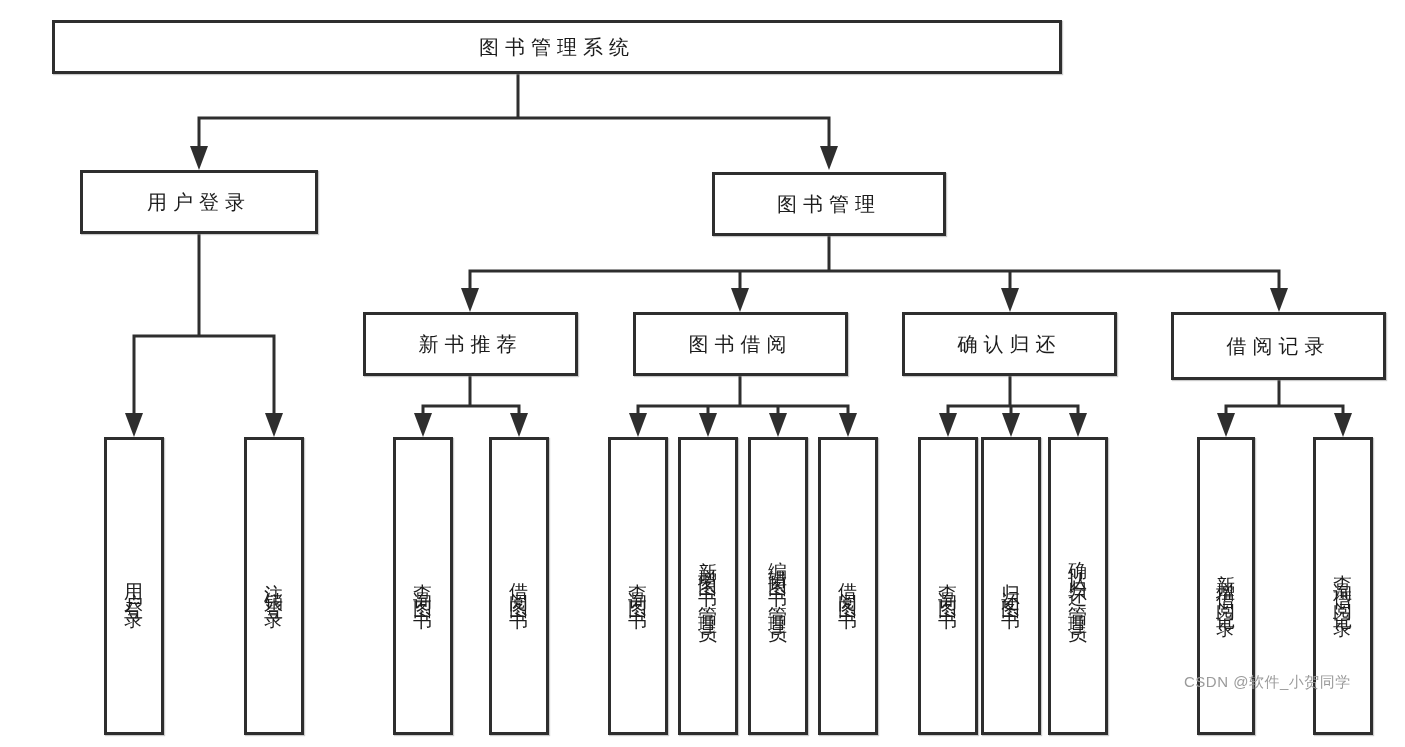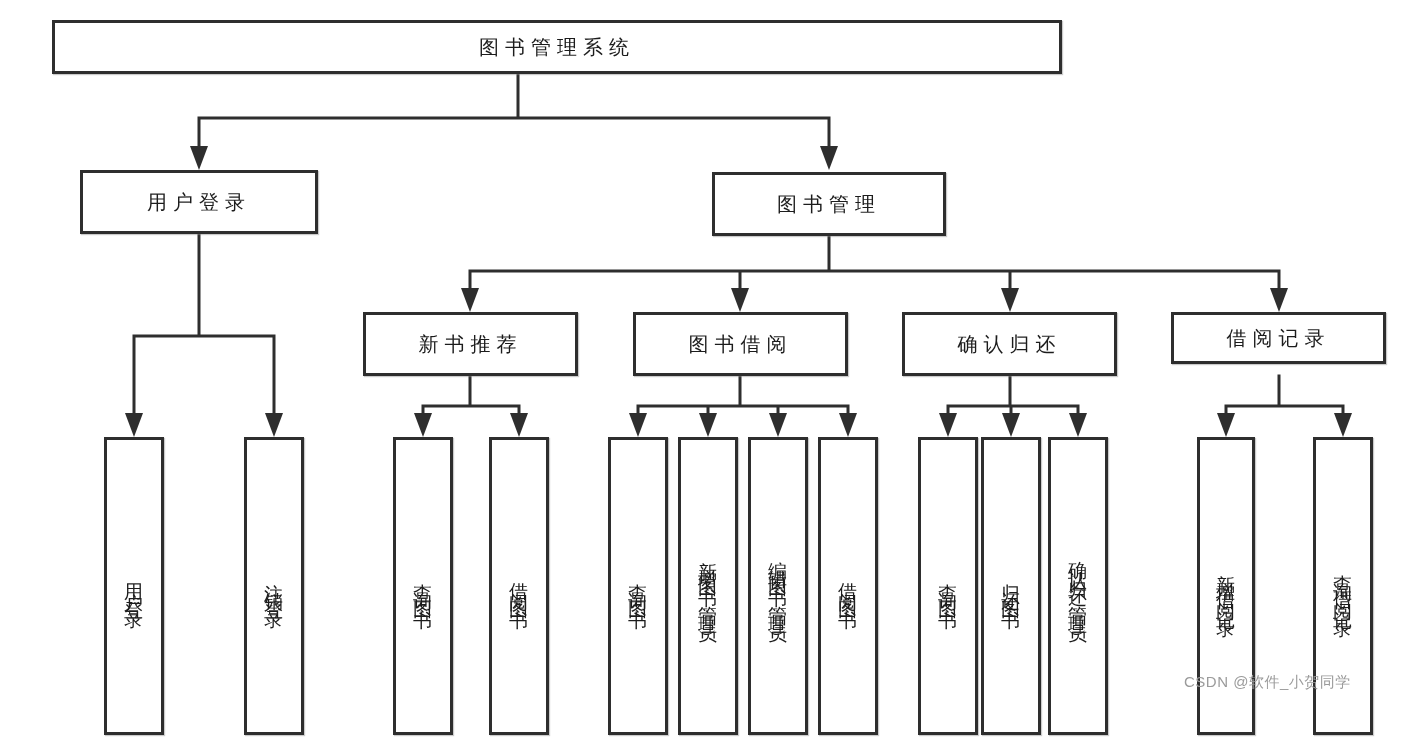--- a/index.html
+++ b/index.html
@@ -33,21 +33,21 @@
     line-height: 1;
   }
 
   
   .n-root { left: 13px;  top: 20px;  width: 1010px; height: 54px; margin-left: 39px; }
   .n-l2a  { left: 80px;  top: 170px; width: 238px;  height: 64px; }
   .n-l2b  { left: 712px; top: 172px; width: 234px;  height: 64px; }
   .n-l3a  { left: 363px; top: 312px; width: 215px;  height: 64px; }
   .n-l3b  { left: 633px; top: 312px; width: 215px;  height: 64px; }
   .n-l3c  { left: 902px; top: 312px; width: 215px;  height: 64px; }
-  .n-l3d  { left: 1171px;top: 312px; width: 215px;  height: 52px; }
+  .n-l3d  { left: 1171px;top: 312px; width: 215px;  height: 68px; }
   .n-f1  { left: 104px;  top: 437px; width: 60px; height: 298px; }
   .n-f2  { left: 244px;  top: 437px; width: 60px; height: 298px; }
   .n-f3  { left: 393px;  top: 437px; width: 60px; height: 298px; }
   .n-f4  { left: 489px;  top: 437px; width: 60px; height: 298px; }
   .n-f5  { left: 608px;  top: 437px; width: 60px; height: 298px; }
   .n-f6  { left: 678px;  top: 437px; width: 60px; height: 298px; }
   .n-f7  { left: 748px;  top: 437px; width: 60px; height: 298px; }
   .n-f8  { left: 818px;  top: 437px; width: 60px; height: 298px; }
   .n-f9  { left: 918px;  top: 437px; width: 60px; height: 298px; }
   .n-f10 { left: 981px;  top: 437px; width: 60px; height: 298px; }

